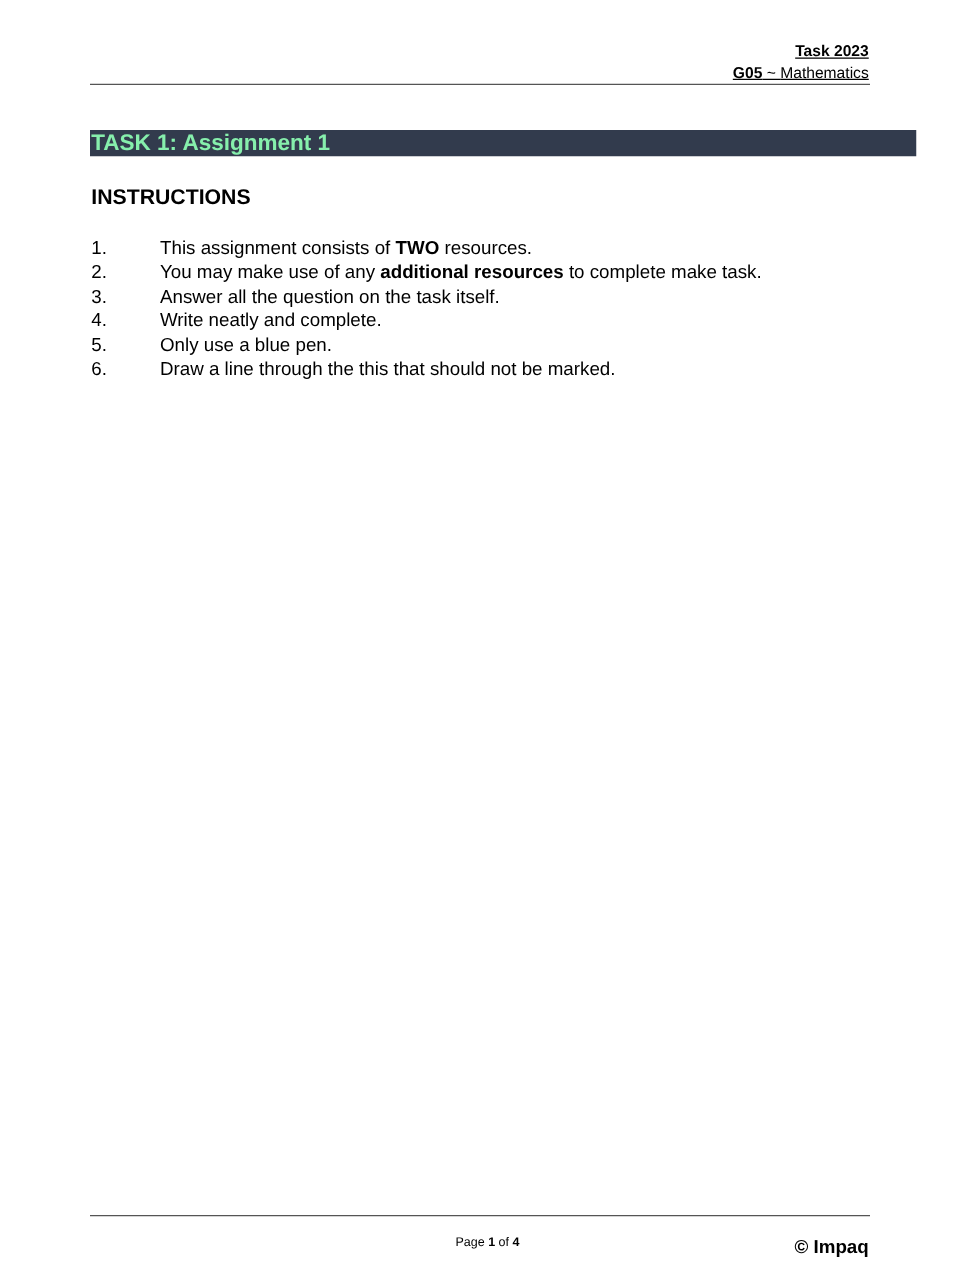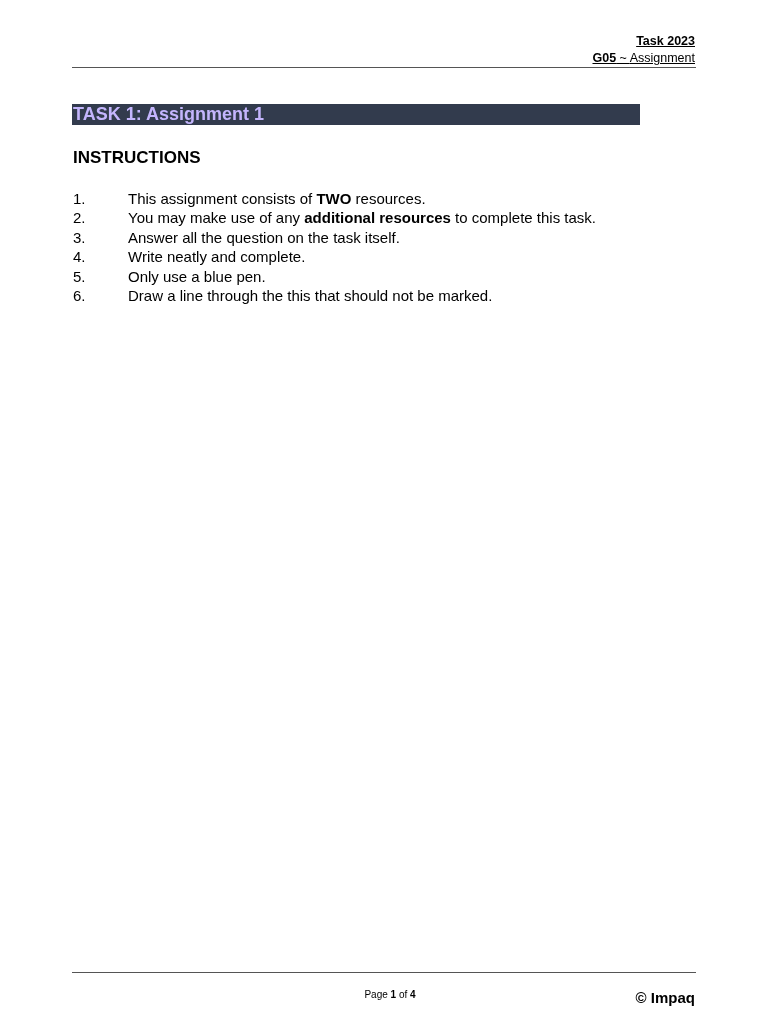--- a/index.html
+++ b/index.html
@@ -31,24 +31,24 @@
       left: 72px;
       top: 67px;
       width: 624px;
       height: 0;
       border-top: 1.5px solid #555555;
     }
     .title-bar {
       position: absolute;
       left: 72px;
       top: 104px;
-      width: 568px;
+      width: 661px;
       height: 21px;
       background: #323b4d;
-      color: #c4b5fd;
+      color: #86efac;
       font-size: 18px;
       font-weight: bold;
       line-height: 21px;
       padding-left: 1px;
       box-sizing: border-box;
     }
     .instructions-heading {
       position: absolute;
       left: 73px;
       top: 148px;
@@ -105,36 +105,36 @@
       top: 989px;
       font-size: 15px;
       font-weight: bold;
     }
   </style>
 </head>
 <body>
 
 <div class="header-block">
   <div class="task-year">Task 2023</div>
-  <div><span class="grade">G05</span><span> ~ </span><span>Assignment</span></div>
+  <div><span class="grade">G05</span><span> ~ </span><span>Mathematics</span></div>
 </div>
 <div class="header-rule"></div>
 
 <div class="title-bar">TASK 1: Assignment 1</div>
 
 <div class="instructions-heading">INSTRUCTIONS</div>
 
 <ol class="instructions-list">
   <li>
     <span class="num">1.</span>
     <span class="text"><span>This assignment consists of </span><b>TWO</b><span> resources.</span></span>
   </li>
   <li>
     <span class="num">2.</span>
-    <span class="text"><span>You may make use of any </span><b>additional resources</b><span> to complete this task.</span></span>
+    <span class="text"><span>You may make use of any </span><b>additional resources</b><span> to complete make task.</span></span>
   </li>
   <li>
     <span class="num">3.</span>
     <span class="text">Answer all the question on the task itself.</span>
   </li>
   <li>
     <span class="num">4.</span>
     <span class="text">Write neatly and complete.</span>
   </li>
   <li>

